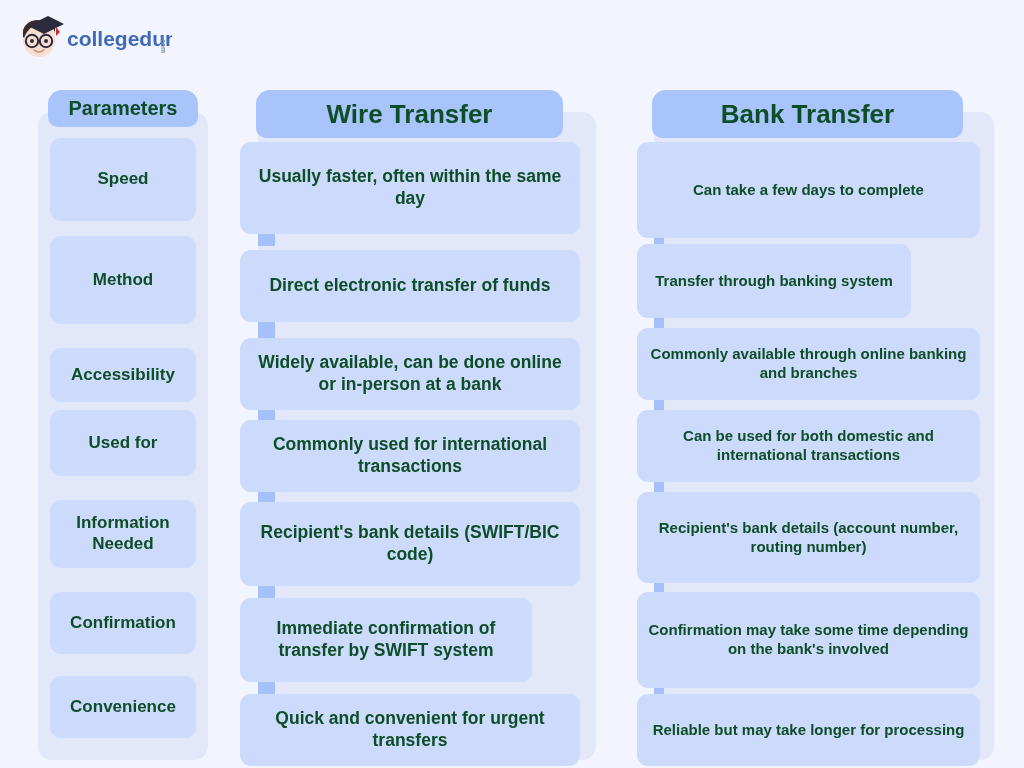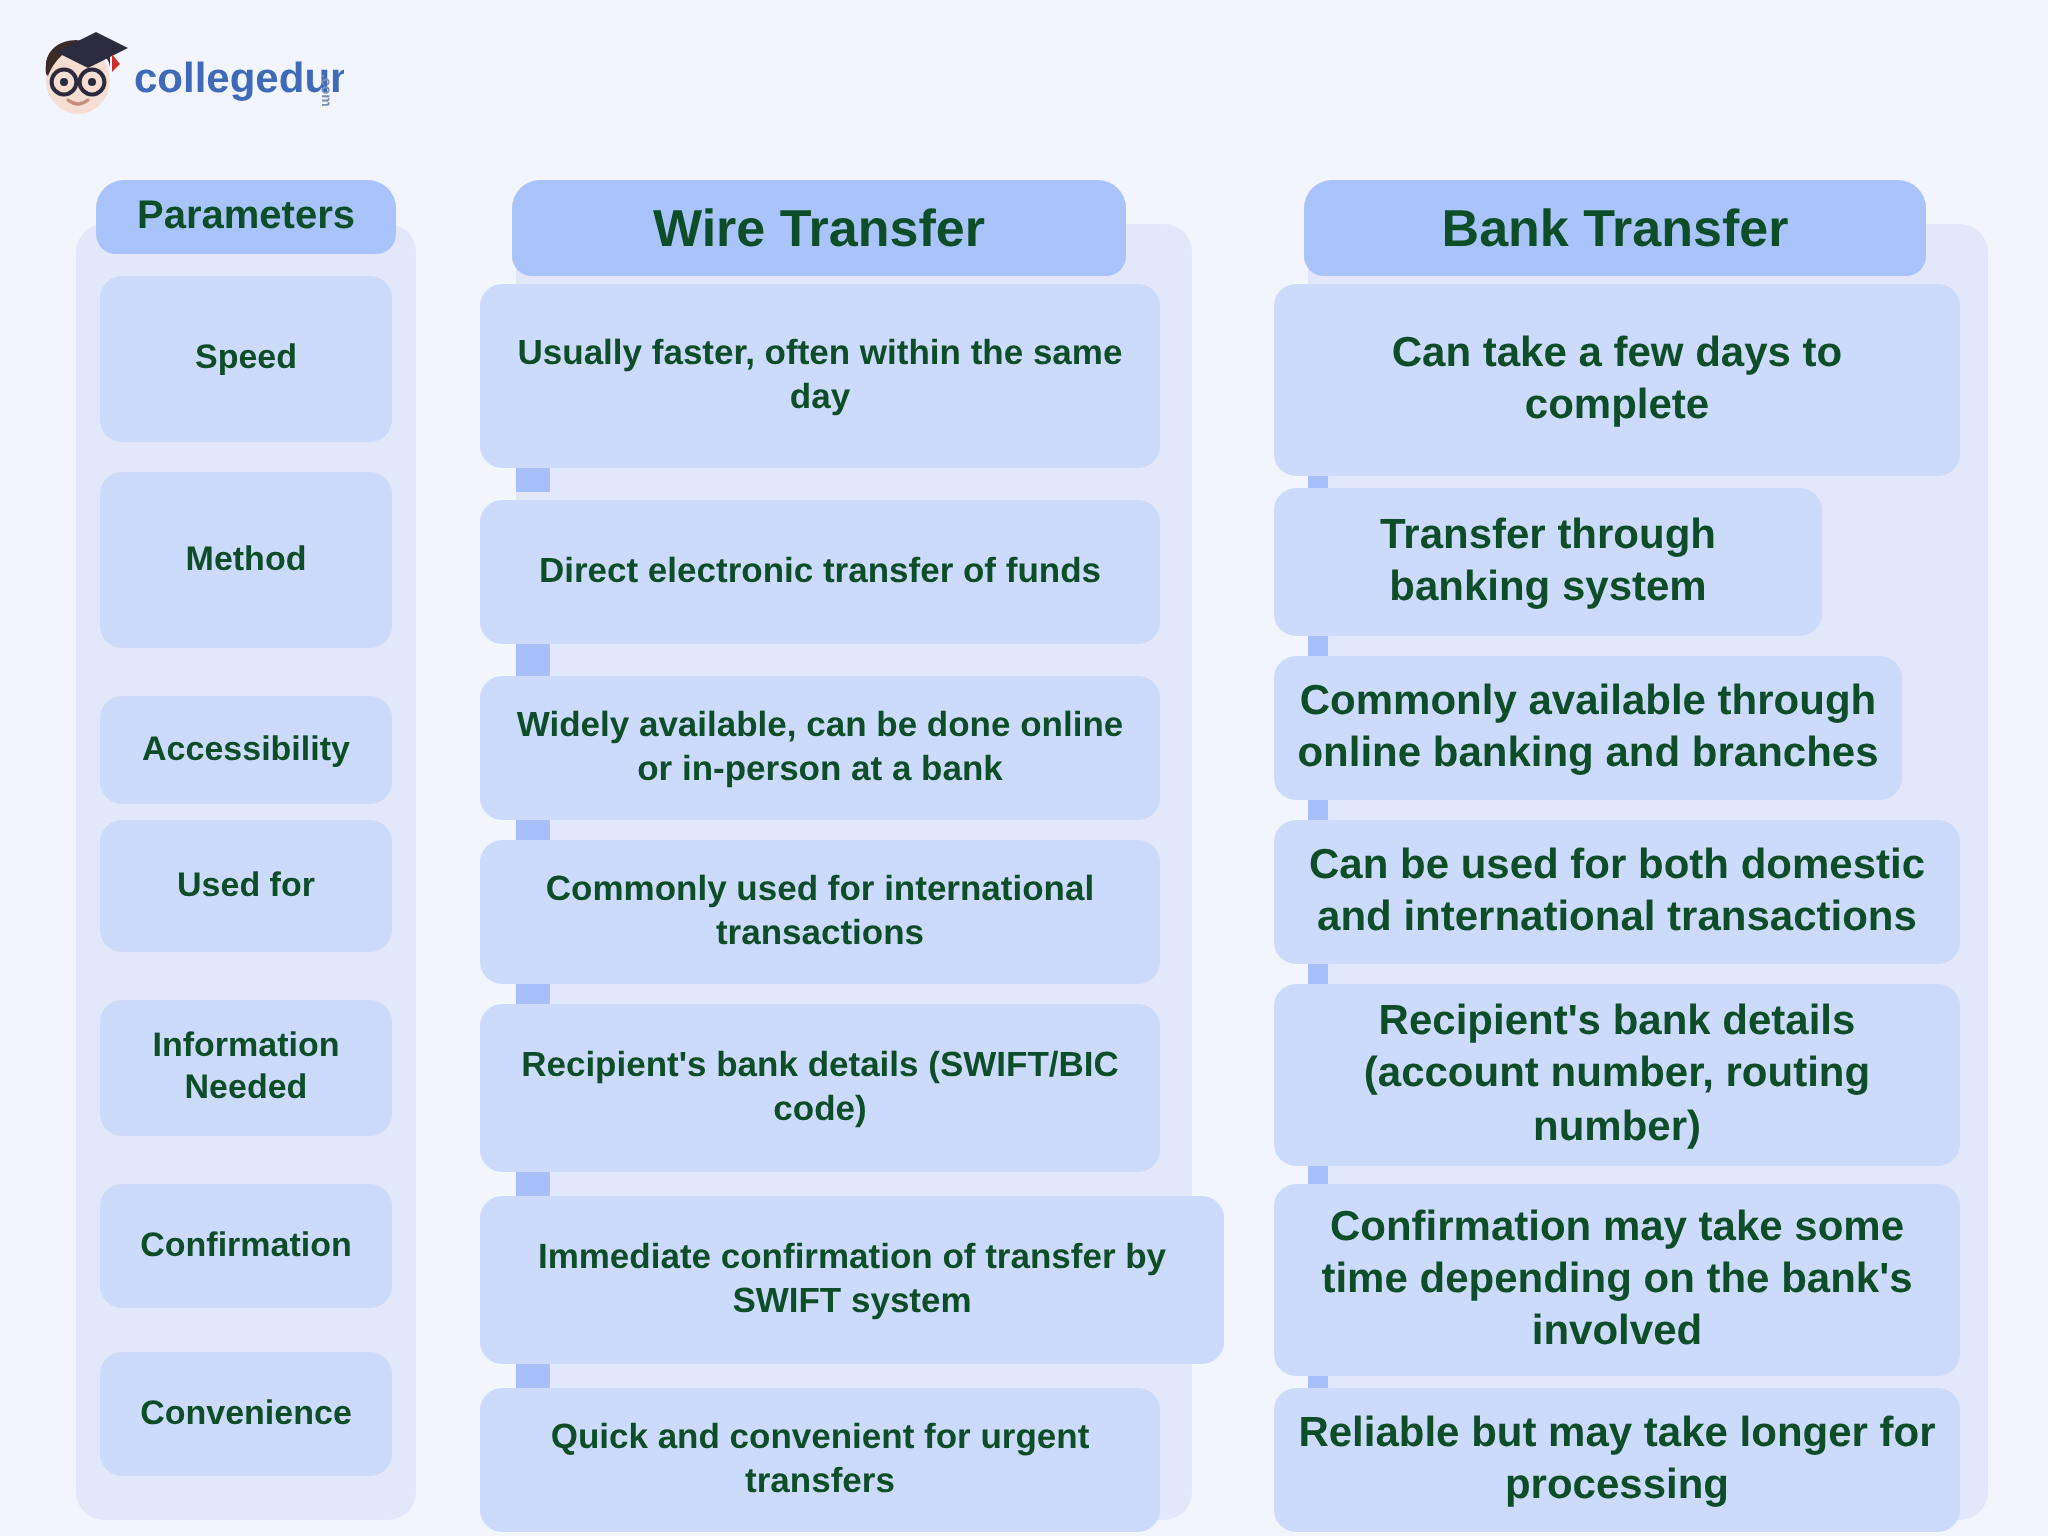--- a/index.html
+++ b/index.html
@@ -55,21 +55,21 @@
   }
 
   
   #col-params .col-head { font-size:20px; }
   #col-params .card     { font-size:17px; line-height:1.22; }
 
   #col-wire .col-head   { font-size:26px; }
   #col-wire .card       { font-size:17.5px; }
 
   #col-bank .col-head   { font-size:26px; }
-  #col-bank .card       { font-size:21px; }
+  #col-bank .card       { font-size:15px; }
 </style>
 </head>
 <body>
 
 <div id="root">
 
   <div class="header">
 
     <div class="logo">
       <svg width="158" height="50" viewBox="0 0 158 50">
@@ -118,37 +118,37 @@
     <div class="connector" style="left:258px; top:403px; width:17px; height:22px;"></div>
     <div class="connector" style="left:258px; top:484px; width:17px; height:22px;"></div>
     <div class="connector" style="left:258px; top:580px; width:17px; height:22px;"></div>
     <div class="connector" style="left:258px; top:676px; width:17px; height:22px;"></div>
 
     <div class="card" style="left:240px; top:142px; width:340px; height:92px;">Usually faster, often within the same day</div>
     <div class="card" style="left:240px; top:250px; width:340px; height:72px;">Direct electronic transfer of funds</div>
     <div class="card" style="left:240px; top:338px; width:340px; height:72px;">Widely available, can be done online or in-person at a bank</div>
     <div class="card" style="left:240px; top:420px; width:340px; height:72px;">Commonly used for international transactions</div>
     <div class="card" style="left:240px; top:502px; width:340px; height:84px;">Recipient's bank details (SWIFT/BIC code)</div>
-    <div class="card" style="left:240px; top:598px; width:372px; height:84px;">Immediate confirmation of transfer by SWIFT system</div>
+    <div class="card" style="left:240px; top:598px; width:292px; height:84px;">Immediate confirmation of transfer by SWIFT system</div>
     <div class="card" style="left:240px; top:694px; width:340px; height:72px;">Quick and convenient for urgent transfers</div>
   </div>
 
   <div class="col" id="col-bank">
     <div class="col-track" style="left:654px; top:112px; width:340px; height:648px;"></div>
     <div class="col-head" style="left:652px; top:90px; width:311px; height:48px;text-align:center;">Bank Transfer</div>
 
     <div class="connector" style="left:654px; top:234px; width:10px; height:22px;"></div>
     <div class="connector" style="left:654px; top:318px; width:10px; height:22px;"></div>
     <div class="connector" style="left:654px; top:398px; width:10px; height:22px;"></div>
     <div class="connector" style="left:654px; top:478px; width:10px; height:22px;"></div>
     <div class="connector" style="left:654px; top:580px; width:10px; height:22px;"></div>
     <div class="connector" style="left:654px; top:682px; width:10px; height:22px;"></div>
 
     <div class="card" style="left:637px; top:142px; width:343px; height:96px;">Can take a few days to complete</div>
     <div class="card" style="left:637px; top:244px; width:274px; height:74px;">Transfer through banking system</div>
-    <div class="card" style="left:637px; top:328px; width:314px; height:72px;">Commonly available through online banking and branches</div>
+    <div class="card" style="left:637px; top:328px; width:343px; height:72px;">Commonly available through online banking and branches</div>
     <div class="card" style="left:637px; top:410px; width:343px; height:72px;">Can be used for both domestic and international transactions</div>
     <div class="card" style="left:637px; top:492px; width:343px; height:91px;">Recipient's bank details (account number, routing number)</div>
     <div class="card" style="left:637px; top:592px; width:343px; height:96px;">Confirmation may take some time depending on the bank's involved</div>
     <div class="card" style="left:637px; top:694px; width:343px; height:72px;">Reliable but may take longer for processing</div>
   </div>
 
 </div>
 
 </body></html>

